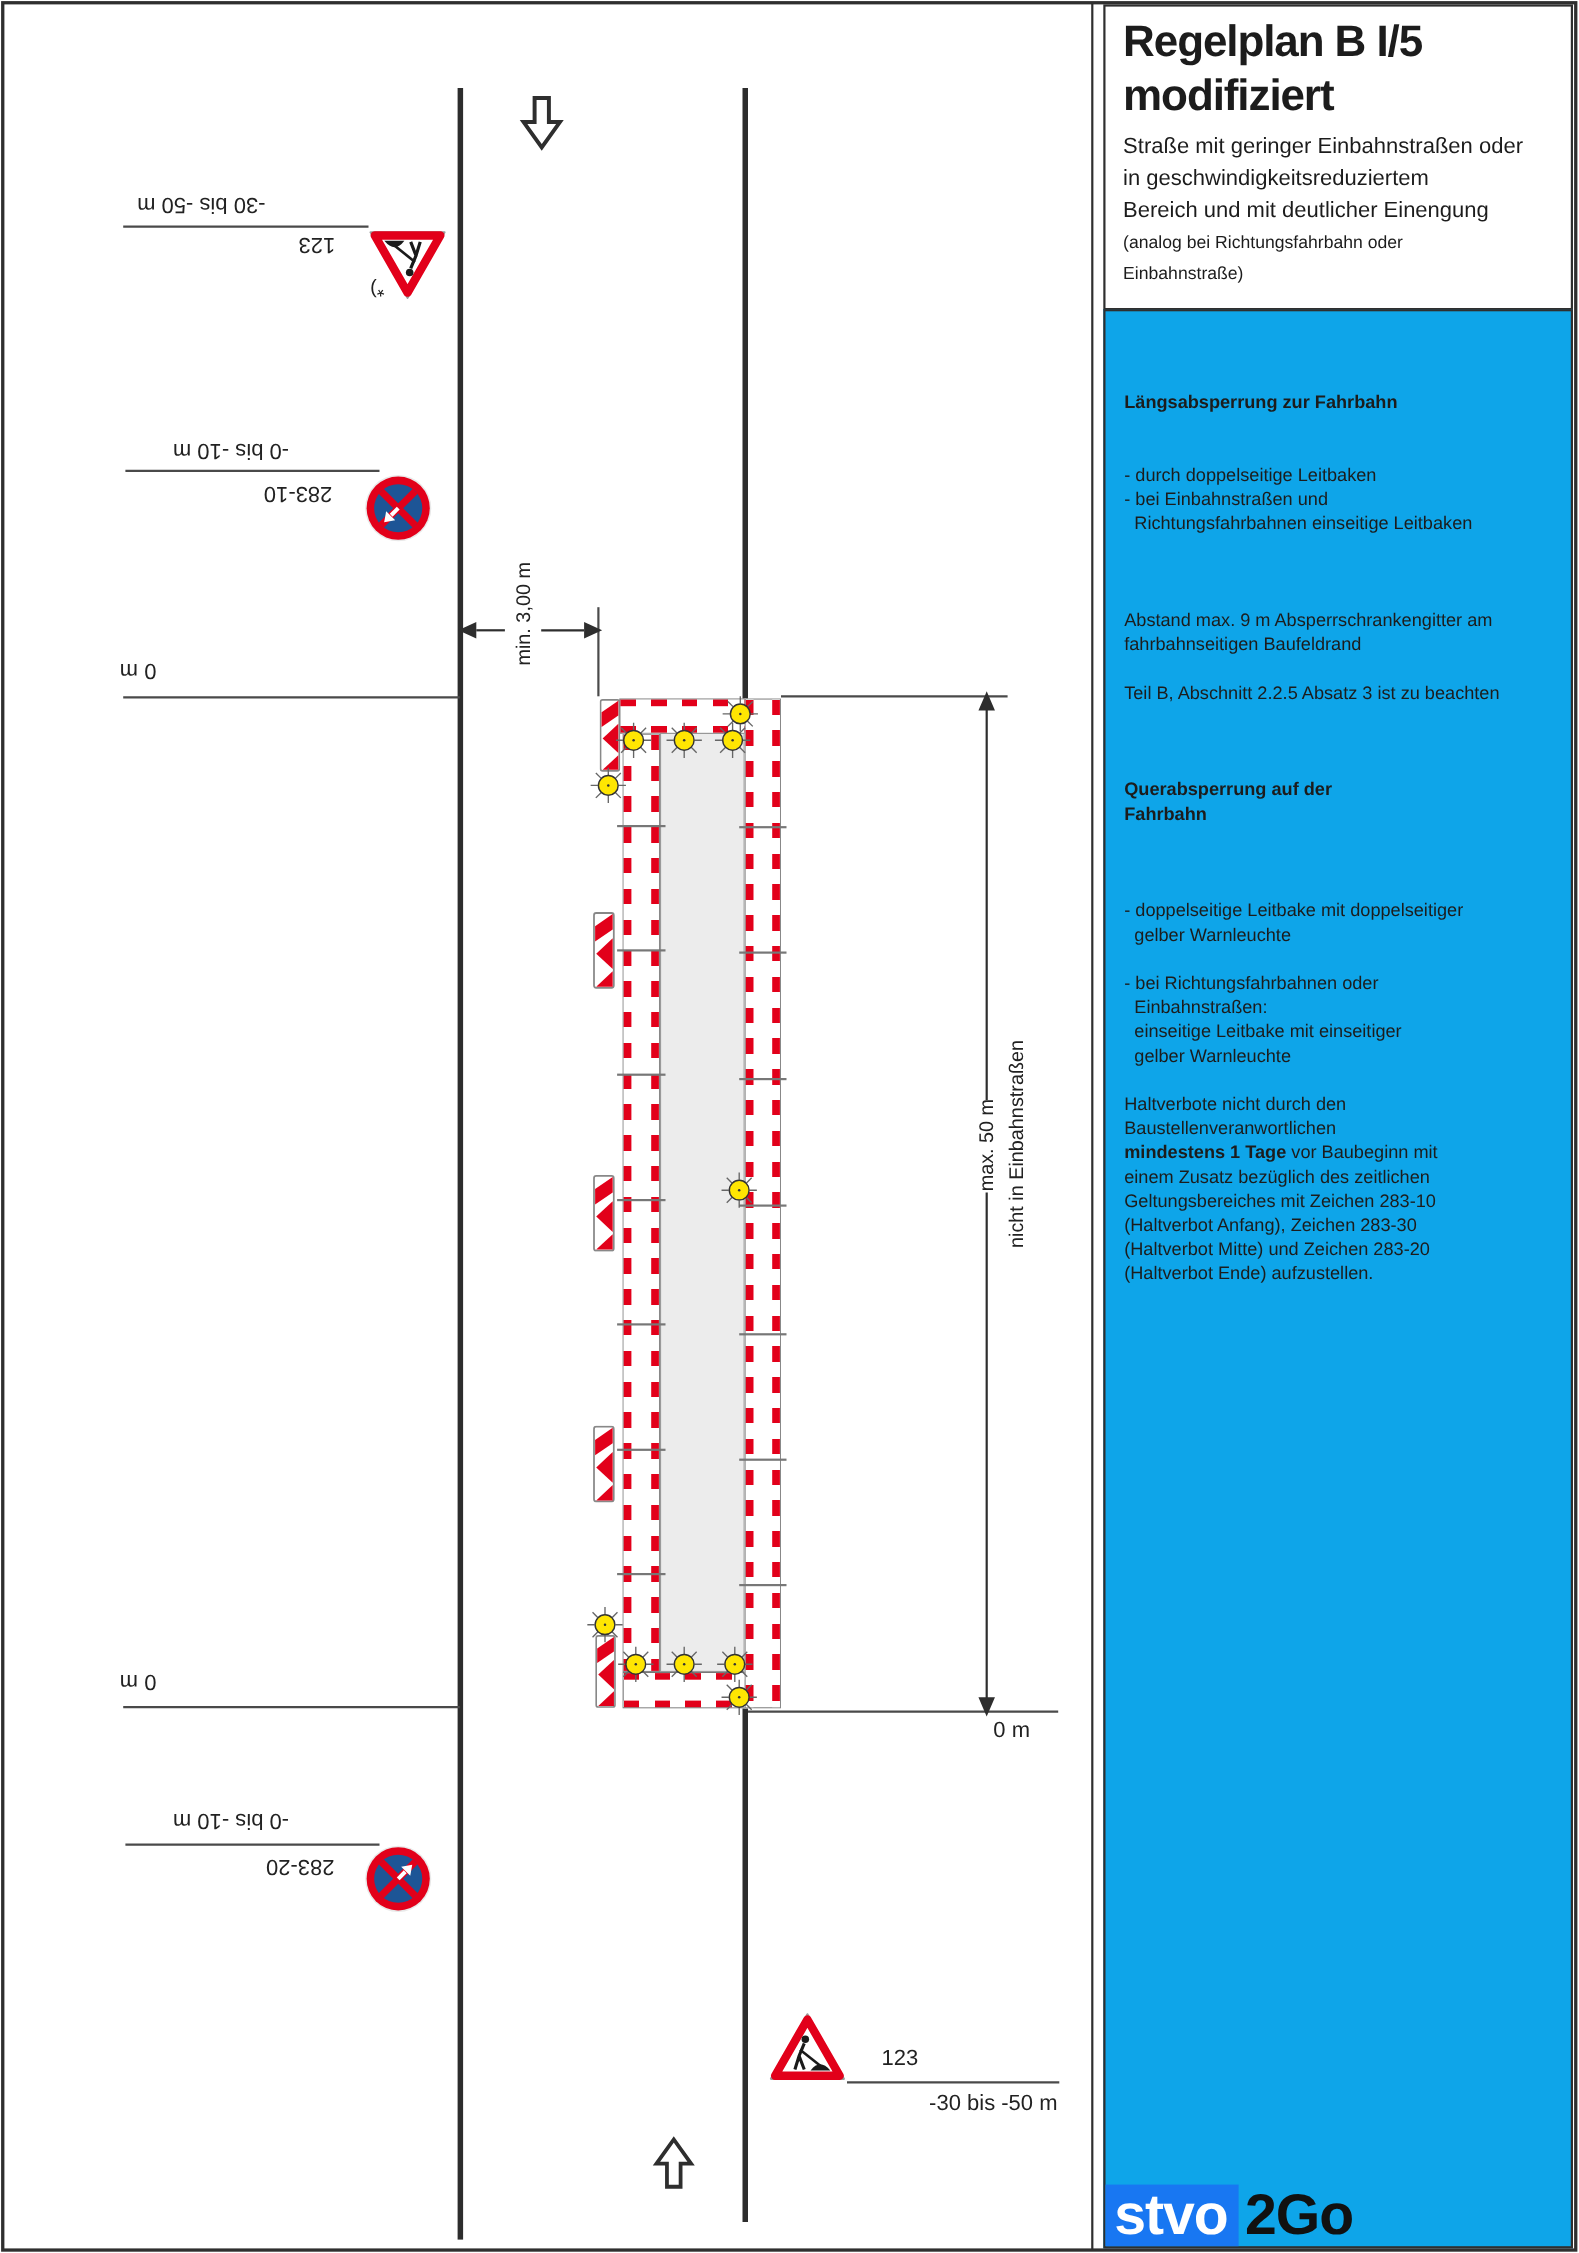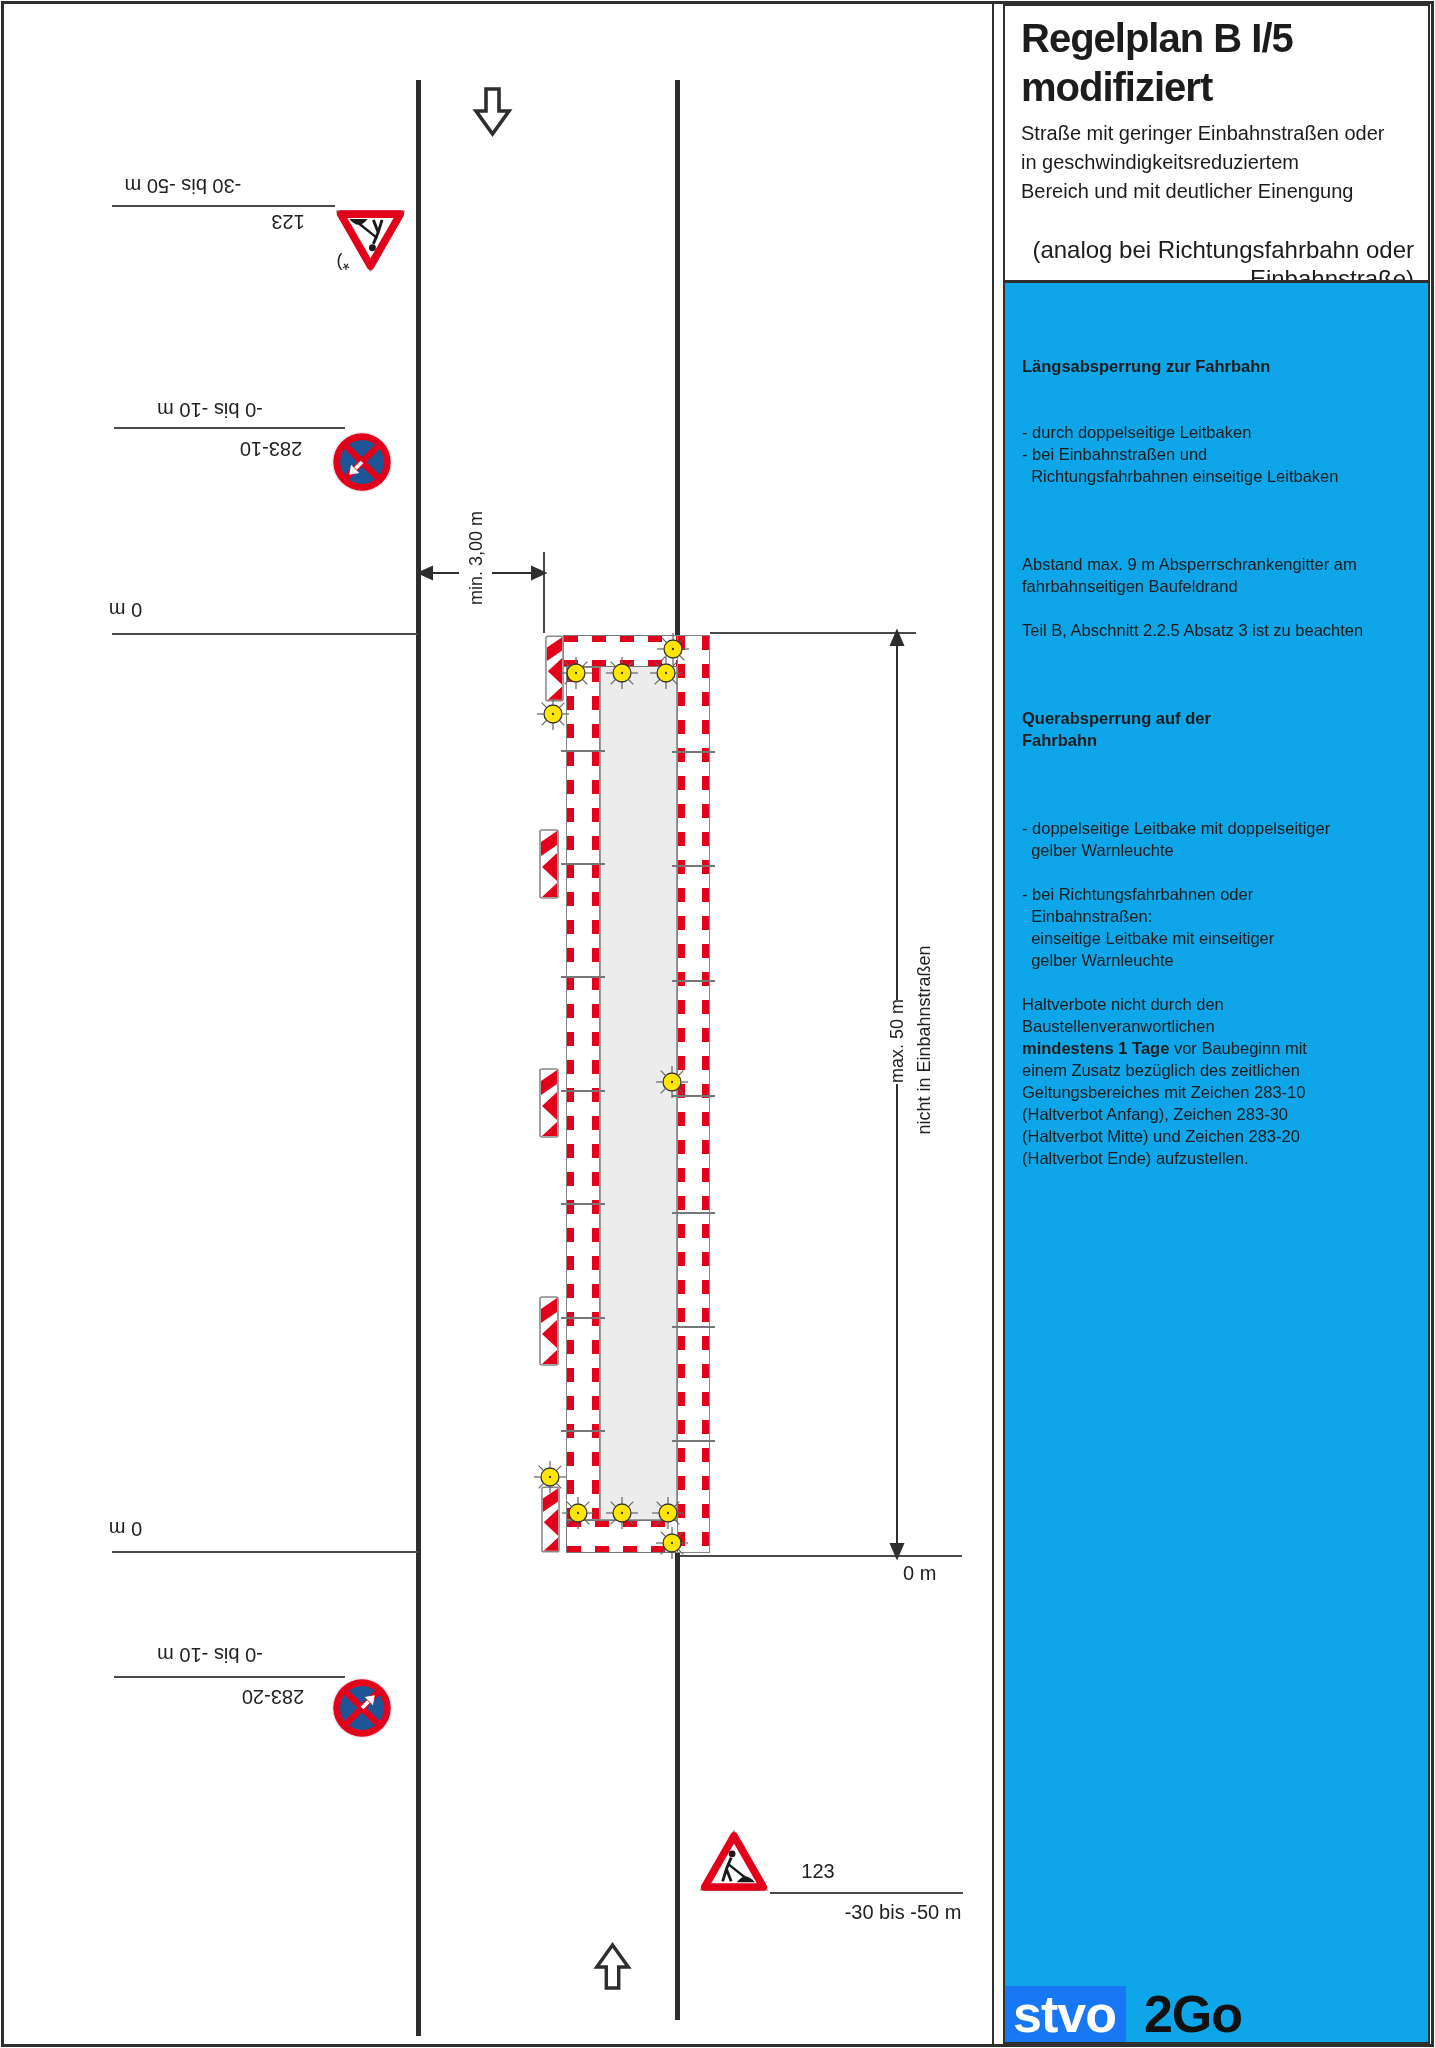--- a/index.html
+++ b/index.html
@@ -27,31 +27,31 @@
   .r180{transform:rotate(180deg);}
   .rm90{transform:rotate(-90deg);}
   .small{font-size:18px;}
   .ann{position:absolute;left:0;top:0;z-index:6;}
   
   .divider{position:absolute;left:992px;top:2px;width:2px;height:2044px;background:#2f2f2f;}
   .titlebox{position:absolute;left:1003px;top:4px;width:427px;height:278px;border:2px solid #2f2f2f;
             box-sizing:border-box;padding:8px 14px 0 16px;overflow:hidden;background:#fff;}
   .title{font-weight:bold;font-size:40px;line-height:49px;letter-spacing:-1px;white-space:pre-wrap;}
   .subtitle{font-size:20px;line-height:29px;margin-top:7px;white-space:pre-wrap;}
-  .analog{font-size:24px;line-height:29px;margin-top:29px;white-space:pre-wrap;text-align:right;}
+  .analog{font-size:16px;line-height:29px;white-space:pre-wrap;}
   .bodybox{position:absolute;left:1003px;top:281px;width:427px;height:1763px;border:2px solid #2f2f2f;
            box-sizing:border-box;padding:28px 6px 0 17px;background:#0ea5e9;}
   .sect{margin-bottom:22px;font-size:16.5px;line-height:22px;white-space:pre-wrap;}
   .sect .h{font-weight:bold;white-space:pre-wrap;}
   .boldinline{font-weight:bold;}
   .logo{position:absolute;left:0;bottom:0;height:56px;white-space:nowrap;}
   .logo-blue{display:inline-block;background:#1877f2;color:#fff;height:56px;line-height:56px;
              font-size:52px;font-weight:bold;letter-spacing:-1px;padding:0 10px 0 8px;vertical-align:bottom;}
   .logo-black{display:inline-block;color:#111;height:56px;line-height:56px;font-size:52px;
-              font-weight:bold;letter-spacing:-1px;padding-left:6px;vertical-align:bottom;margin-left:12px;}
+              font-weight:bold;letter-spacing:-1px;padding-left:6px;vertical-align:bottom;}
 </style>
 </head>
 <body>
 
 <div class="page">
   <div class="frame"></div>
 
   <div>
 
     <div class="roadline" style="left:416px;top:80px;height:1956px;"></div>

